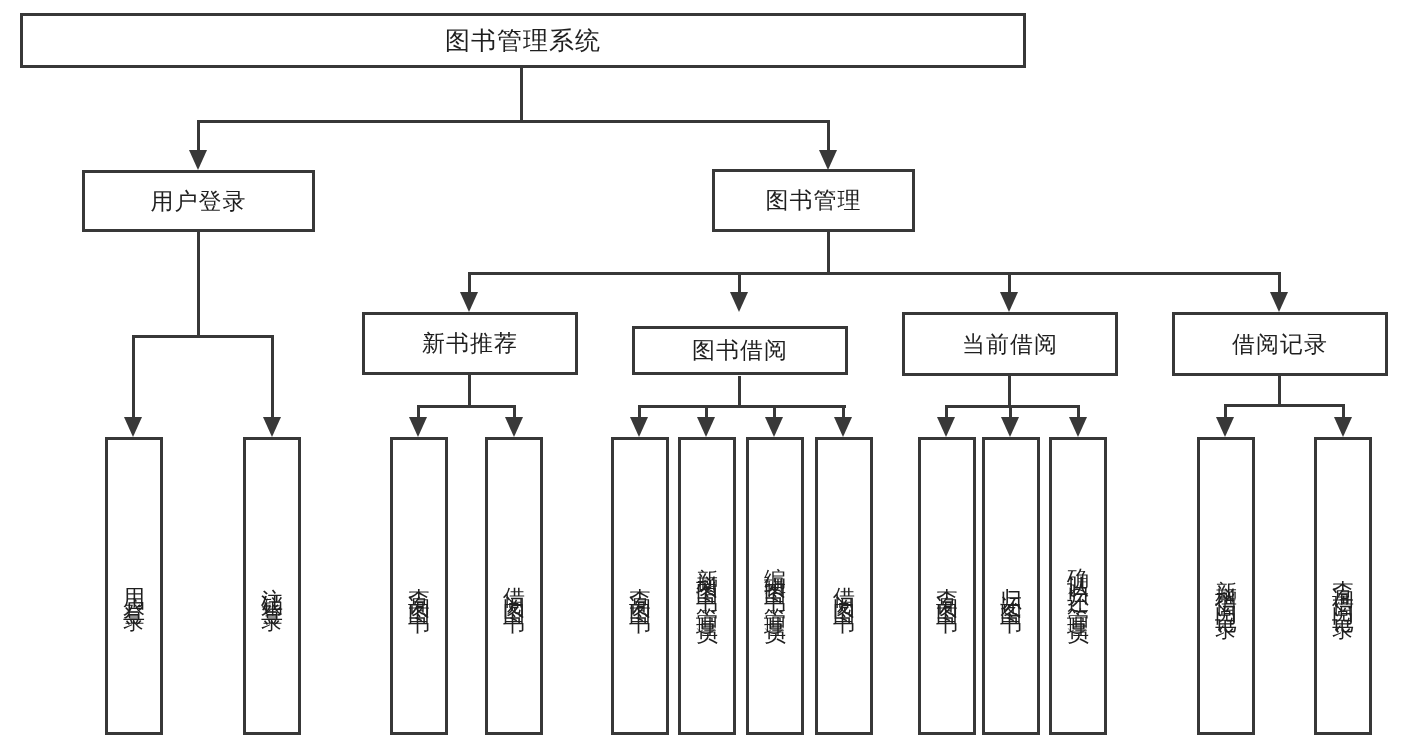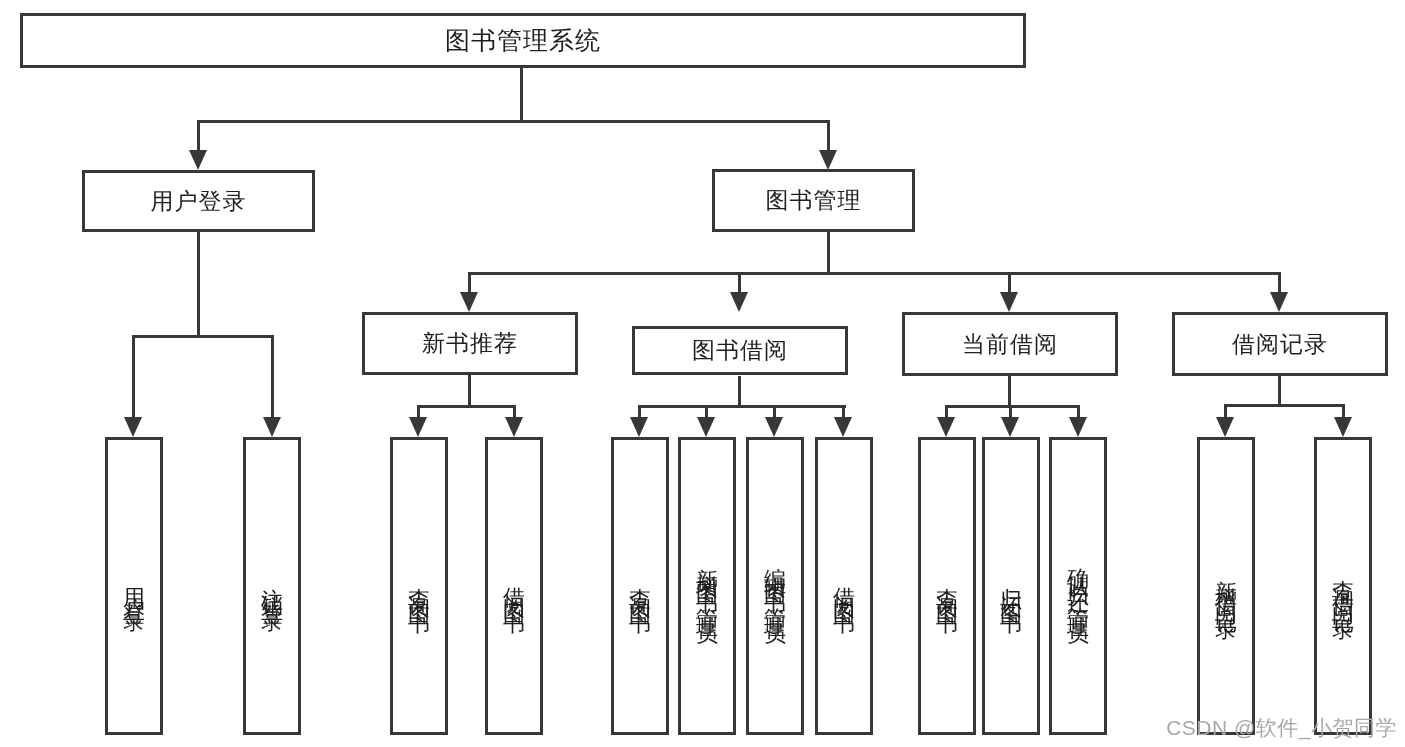--- a/index.html
+++ b/index.html
@@ -184,15 +184,14 @@
     <span class="vtext">确认归还（管理员）</span>
   </div>
 
   <div class="node leaf" style="left:1197px; top:437px; width:58px; height:298px;">
     <span class="vtext">新增借阅记录</span>
   </div>
   <div class="node leaf" style="left:1314px; top:437px; width:58px; height:298px;">
     <span class="vtext">查询借阅记录</span>
   </div>
 
-  <div class="watermark">CSDN @软件_小贺同学</div>
 
 </div>
 
 </body></html>

